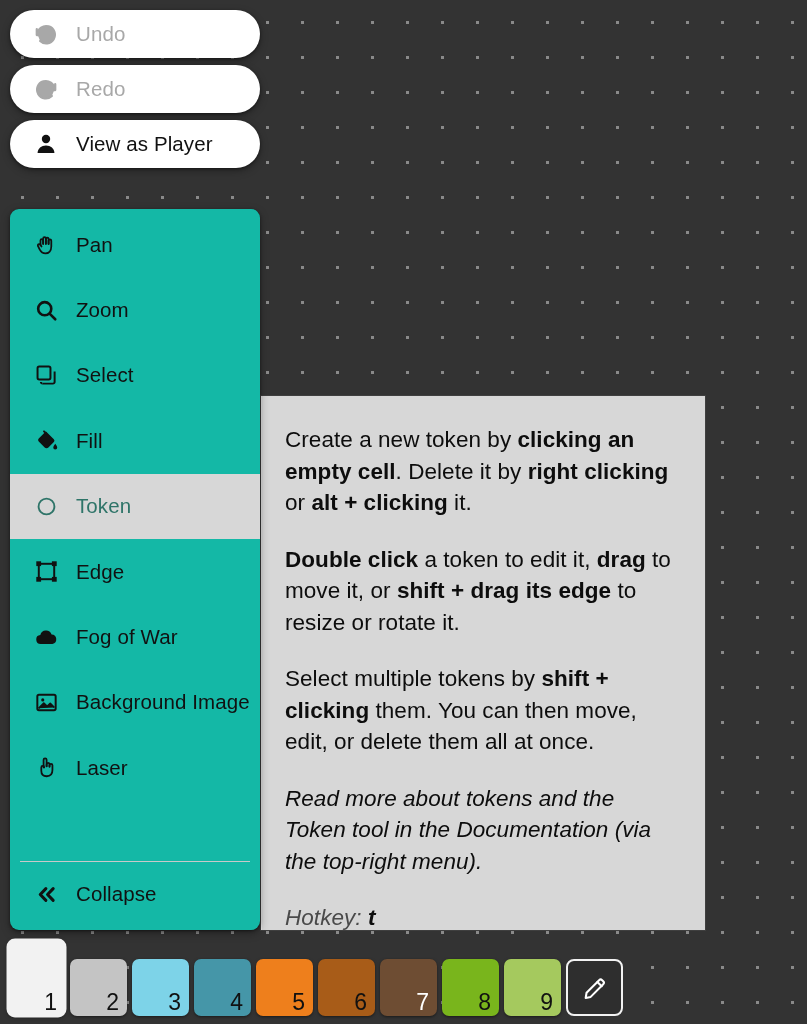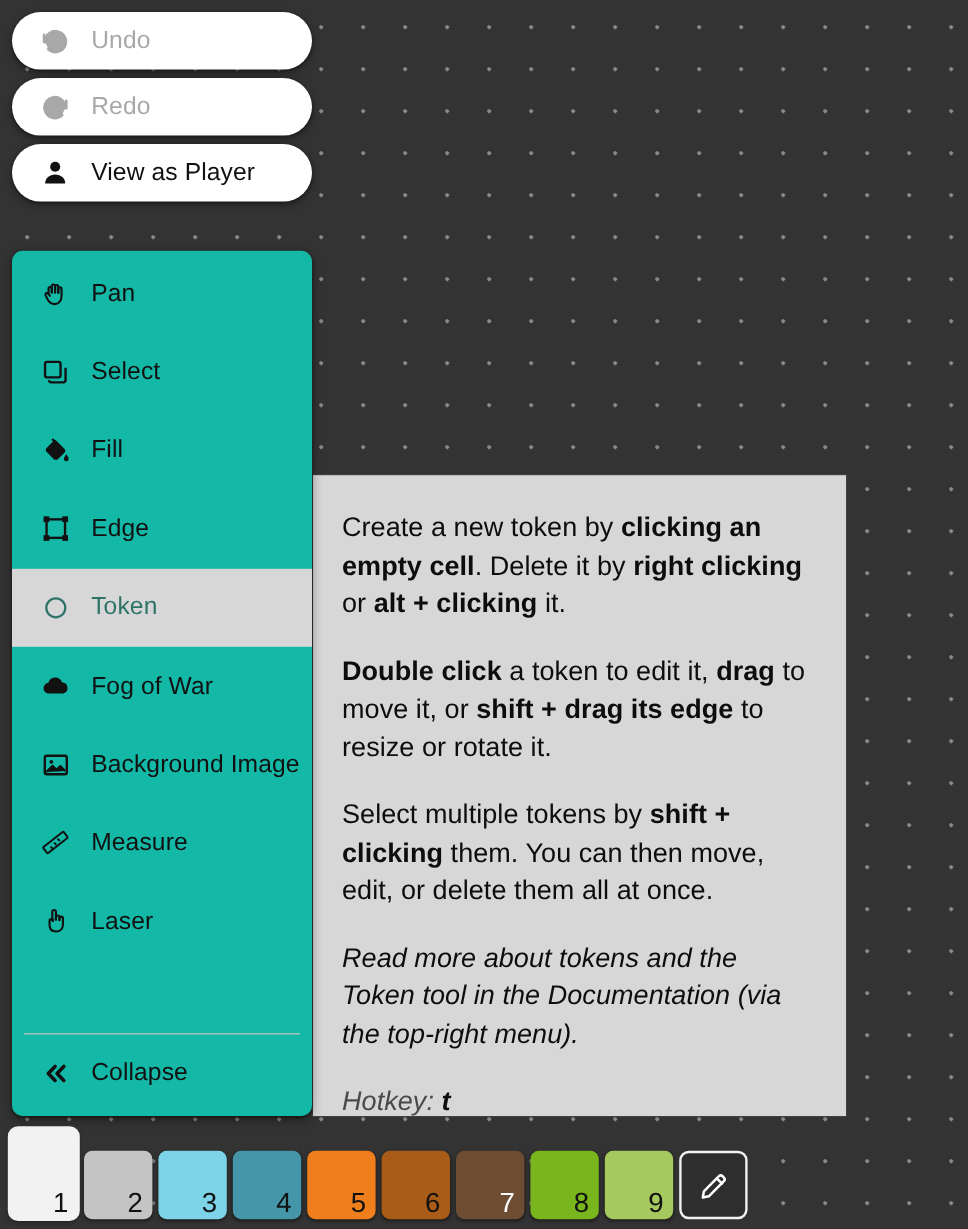--- a/index.html
+++ b/index.html
@@ -242,20 +242,29 @@
       <svg width="25" height="25" viewBox="0 0 24 24" fill="none" stroke="#111111" stroke-width="1.7" stroke-linecap="round" stroke-linejoin="round">
         <path d="M6.2 12.5 V8.2 a1.3 1.3 0 0 1 2.6 0 v3.1"></path>
         <path d="M8.8 11.3 V6.2 a1.3 1.3 0 0 1 2.6 0 v5.1"></path>
         <path d="M11.4 11.3 V6.6 a1.3 1.3 0 0 1 2.6 0 v4.7"></path>
         <path d="M14 11.6 V8.4 a1.3 1.3 0 0 1 2.6 0 v5.6 c0 4-2.4 6.6-5.6 6.6 -3 0-4.4-1.6-5.6-3.9 L3.9 13.6 a1.3 1.3 0 0 1 2.2-1.4 l1.1 1.7"></path>
       </svg>
     </span>
     <span class="lbl">Pan</span>
   </div>
 
+  <div class="tool-item">
+    <span class="ico">
+      <svg width="25" height="25" viewBox="0 0 24 24" fill="none" stroke="#111111" stroke-width="2.5" stroke-linecap="round">
+        <circle cx="10.3" cy="10.3" r="6.3"></circle>
+        <line x1="15.2" y1="15.2" x2="20.4" y2="20.4"></line>
+      </svg>
+    </span>
+    <span class="lbl">Zoom</span>
+  </div>
 
   <div class="tool-item">
     <span class="ico">
       <svg width="25" height="25" viewBox="0 0 24 24" fill="none" stroke="#111111" stroke-width="1.9" stroke-linejoin="round">
         <rect x="3.4" y="3.4" width="12.4" height="12.4" rx="1.6"></rect>
         <path d="M8.2 19.8 h10 a1.6 1.6 0 0 0 1.6-1.6 V8.2"></path>
         <path d="M8.2 19.8 a1.6 1.6 0 0 1 -1.6 -1.6"></path>
       </svg>
     </span>
     <span class="lbl">Select</span>
@@ -263,75 +272,64 @@
 
   <div class="tool-item">
     <span class="ico">
       <svg width="25" height="25" viewBox="0 0 24 24" fill="none" stroke="#111111" stroke-width="1.8" stroke-linejoin="round">
         <path d="M5.2 10.6 L11.4 4.4 L18.4 11.4 a1 1 0 0 1 0 1.4 l-5.2 5.2 a1.6 1.6 0 0 1 -2.3 0 L5.2 12.3 a1.2 1.2 0 0 1 0-1.7 Z" fill="#111111"></path>
         <line x1="9.6" y1="3.2" x2="11.8" y2="5.4" stroke-linecap="round"></line>
         <path d="M20.4 15 c1.3 1.8 1.9 2.9 1.9 3.7 a1.9 1.9 0 0 1 -3.8 0 c0-.8 .6-1.9 1.9-3.7 Z" fill="#111111" stroke="none"></path>
       </svg>
     </span>
     <span class="lbl">Fill</span>
+  </div>
+
+  <div class="tool-item selected">
+    <span class="ico">
+      <svg width="25" height="25" viewBox="0 0 24 24" fill="none" stroke="#2e7468" stroke-width="1.8">
+        <circle cx="12" cy="12" r="7.6"></circle>
+      </svg>
+    </span>
+    <span class="lbl">Token</span>
   </div>
 
   <div class="tool-item">
     <span class="ico">
       <svg width="25" height="25" viewBox="0 0 24 24" fill="none" stroke="#111111" stroke-width="1.9">
         <rect x="4.6" y="4.6" width="14.8" height="14.8"></rect>
         <rect x="2.2" y="2.2" width="4.6" height="4.6" fill="#111111" stroke="none"></rect>
         <rect x="17.2" y="2.2" width="4.6" height="4.6" fill="#111111" stroke="none"></rect>
         <rect x="2.2" y="17.2" width="4.6" height="4.6" fill="#111111" stroke="none"></rect>
         <rect x="17.2" y="17.2" width="4.6" height="4.6" fill="#111111" stroke="none"></rect>
       </svg>
     </span>
     <span class="lbl">Edge</span>
   </div>
 
-  <div class="tool-item selected">
-    <span class="ico">
-      <svg width="25" height="25" viewBox="0 0 24 24" fill="none" stroke="#2e7468" stroke-width="1.8">
-        <circle cx="12" cy="12" r="7.6"></circle>
-      </svg>
-    </span>
-    <span class="lbl">Token</span>
-  </div>
-
   <div class="tool-item">
     <span class="ico">
       <svg width="25" height="25" viewBox="0 0 24 24" fill="#111111">
         <path d="M6.4 18.2 a4.3 4.3 0 0 1 -.35 -8.58 A5.7 5.7 0 0 1 16.9 9.1 a4.6 4.6 0 0 1 .8 9.1 Z"></path>
       </svg>
     </span>
     <span class="lbl">Fog of War</span>
   </div>
 
   <div class="tool-item">
     <span class="ico">
       <svg width="25" height="25" viewBox="0 0 24 24" fill="none" stroke="#111111" stroke-width="1.9">
         <rect x="3.2" y="4.6" width="17.6" height="14.8" rx="1.6"></rect>
         <circle cx="8.4" cy="9.5" r="1.5" fill="#111111" stroke="none"></circle>
         <path d="M4.4 17.6 L9.4 12.6 L12.6 15.8 L15.6 12.8 L19.6 16.8" fill="#111111" stroke="#111111" stroke-width="1.6" stroke-linejoin="round"></path>
       </svg>
     </span>
     <span class="lbl">Background Image</span>
   </div>
 
-  <div class="tool-item">
-    <span class="ico">
-      <svg width="25" height="25" viewBox="0 0 24 24" fill="none" stroke="#111111" stroke-width="1.6" stroke-linejoin="round">
-        <rect x="1.6" y="8.4" width="20.8" height="6.2" rx="1" transform="rotate(-38 12 12)"></rect>
-        <line x1="7.8" y1="14.9" x2="9.6" y2="16.6"></line>
-        <line x1="10.6" y1="11.7" x2="12.4" y2="13.4"></line>
-        <line x1="13.4" y1="8.6" x2="15.2" y2="10.3"></line>
-      </svg>
-    </span>
-    <span class="lbl">Measure</span>
-  </div>
 
   <div class="tool-item">
     <span class="ico">
       <svg width="25" height="25" viewBox="0 0 24 24" fill="none" stroke="#111111" stroke-width="1.7" stroke-linecap="round" stroke-linejoin="round">
         <path d="M9.2 11.8 V4.6 a1.45 1.45 0 0 1 2.9 0 v6.1"></path>
         <path d="M12.1 10.9 V9 a1.4 1.4 0 0 1 2.8 0 v1.9"></path>
         <path d="M14.9 11.3 V9.9 a1.4 1.4 0 0 1 2.8 0 v4.6 c0 3.6-2.2 5.9-5.5 5.9 -3.3 0-5.2-2-5.2-5.2 v-3.3 a1.4 1.4 0 0 1 2.8 0"></path>
       </svg>
     </span>
     <span class="lbl">Laser</span>

